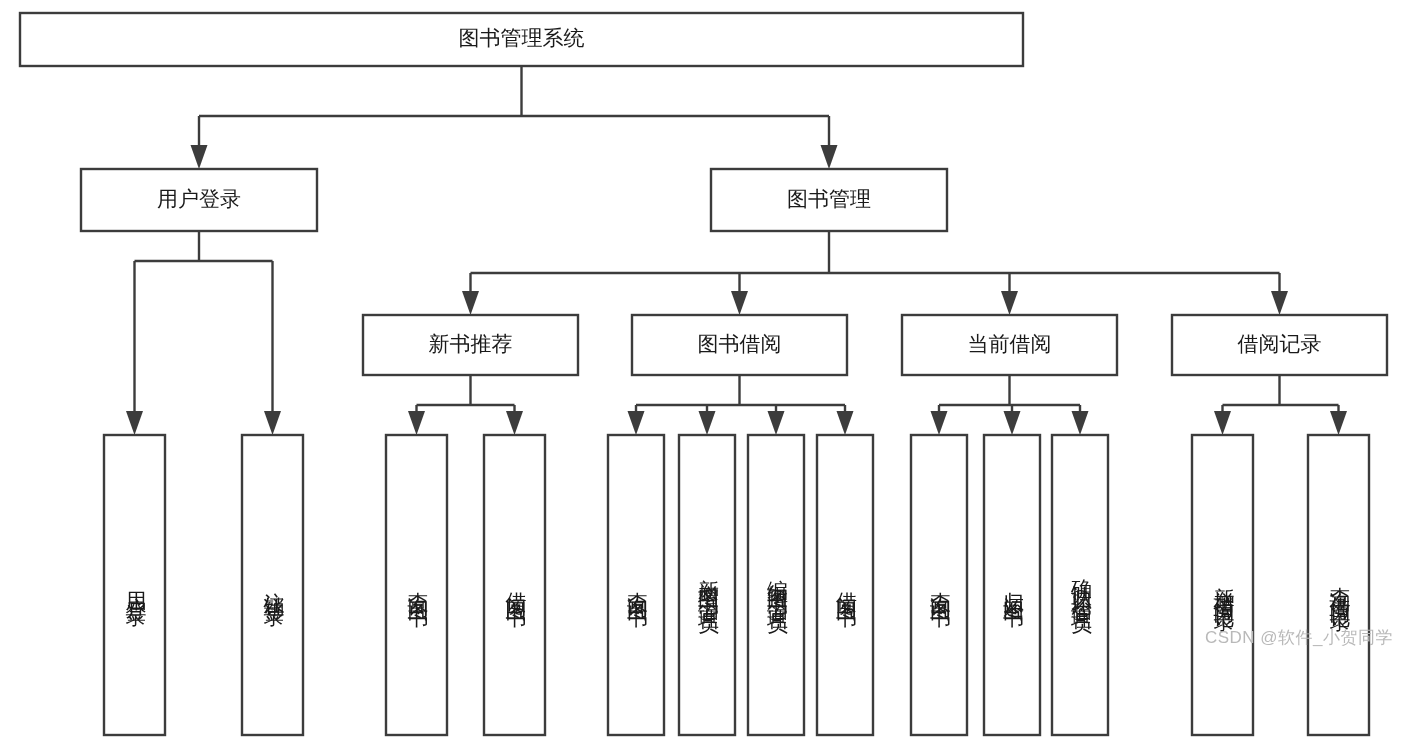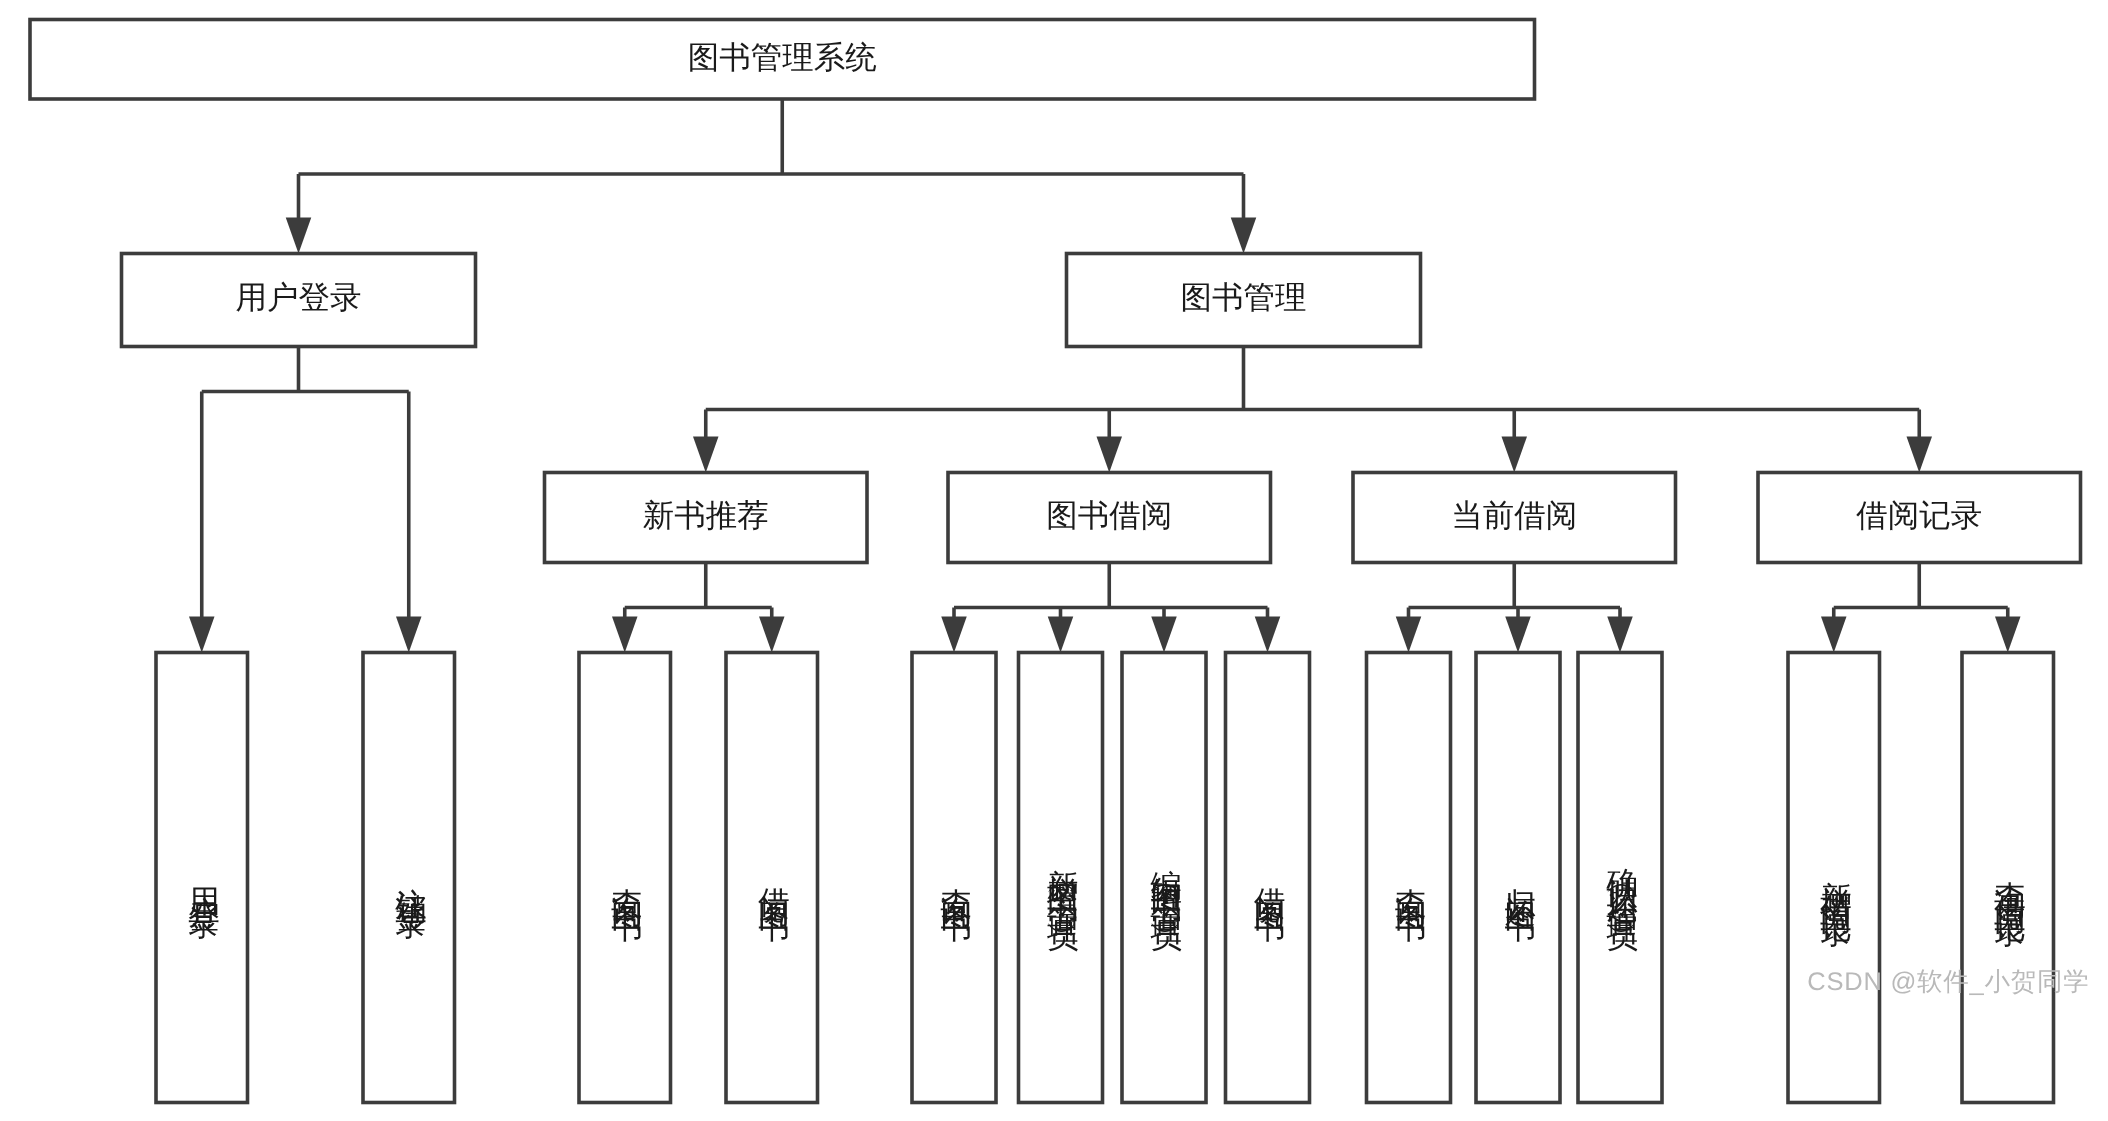--- a/index.html
+++ b/index.html
@@ -60,21 +60,21 @@
     dominant-baseline: middle;
     writing-mode: vertical-rl;
     text-orientation: upright;
     glyph-orientation-vertical: 0;
     letter-spacing: 5px;
     white-space: pre;
   }
   .watermark-text {
     position: absolute;
     right: 12px;
-    bottom: 5px;
+    bottom: 22px;
     font-family: "Liberation Sans", "DejaVu Sans", sans-serif;
     font-size: 17px;
     color: #b9b9b9;
     letter-spacing: 0.5px;
     pointer-events: none;
     user-select: none;
     white-space: pre;
   }
 </style>
 </head>

